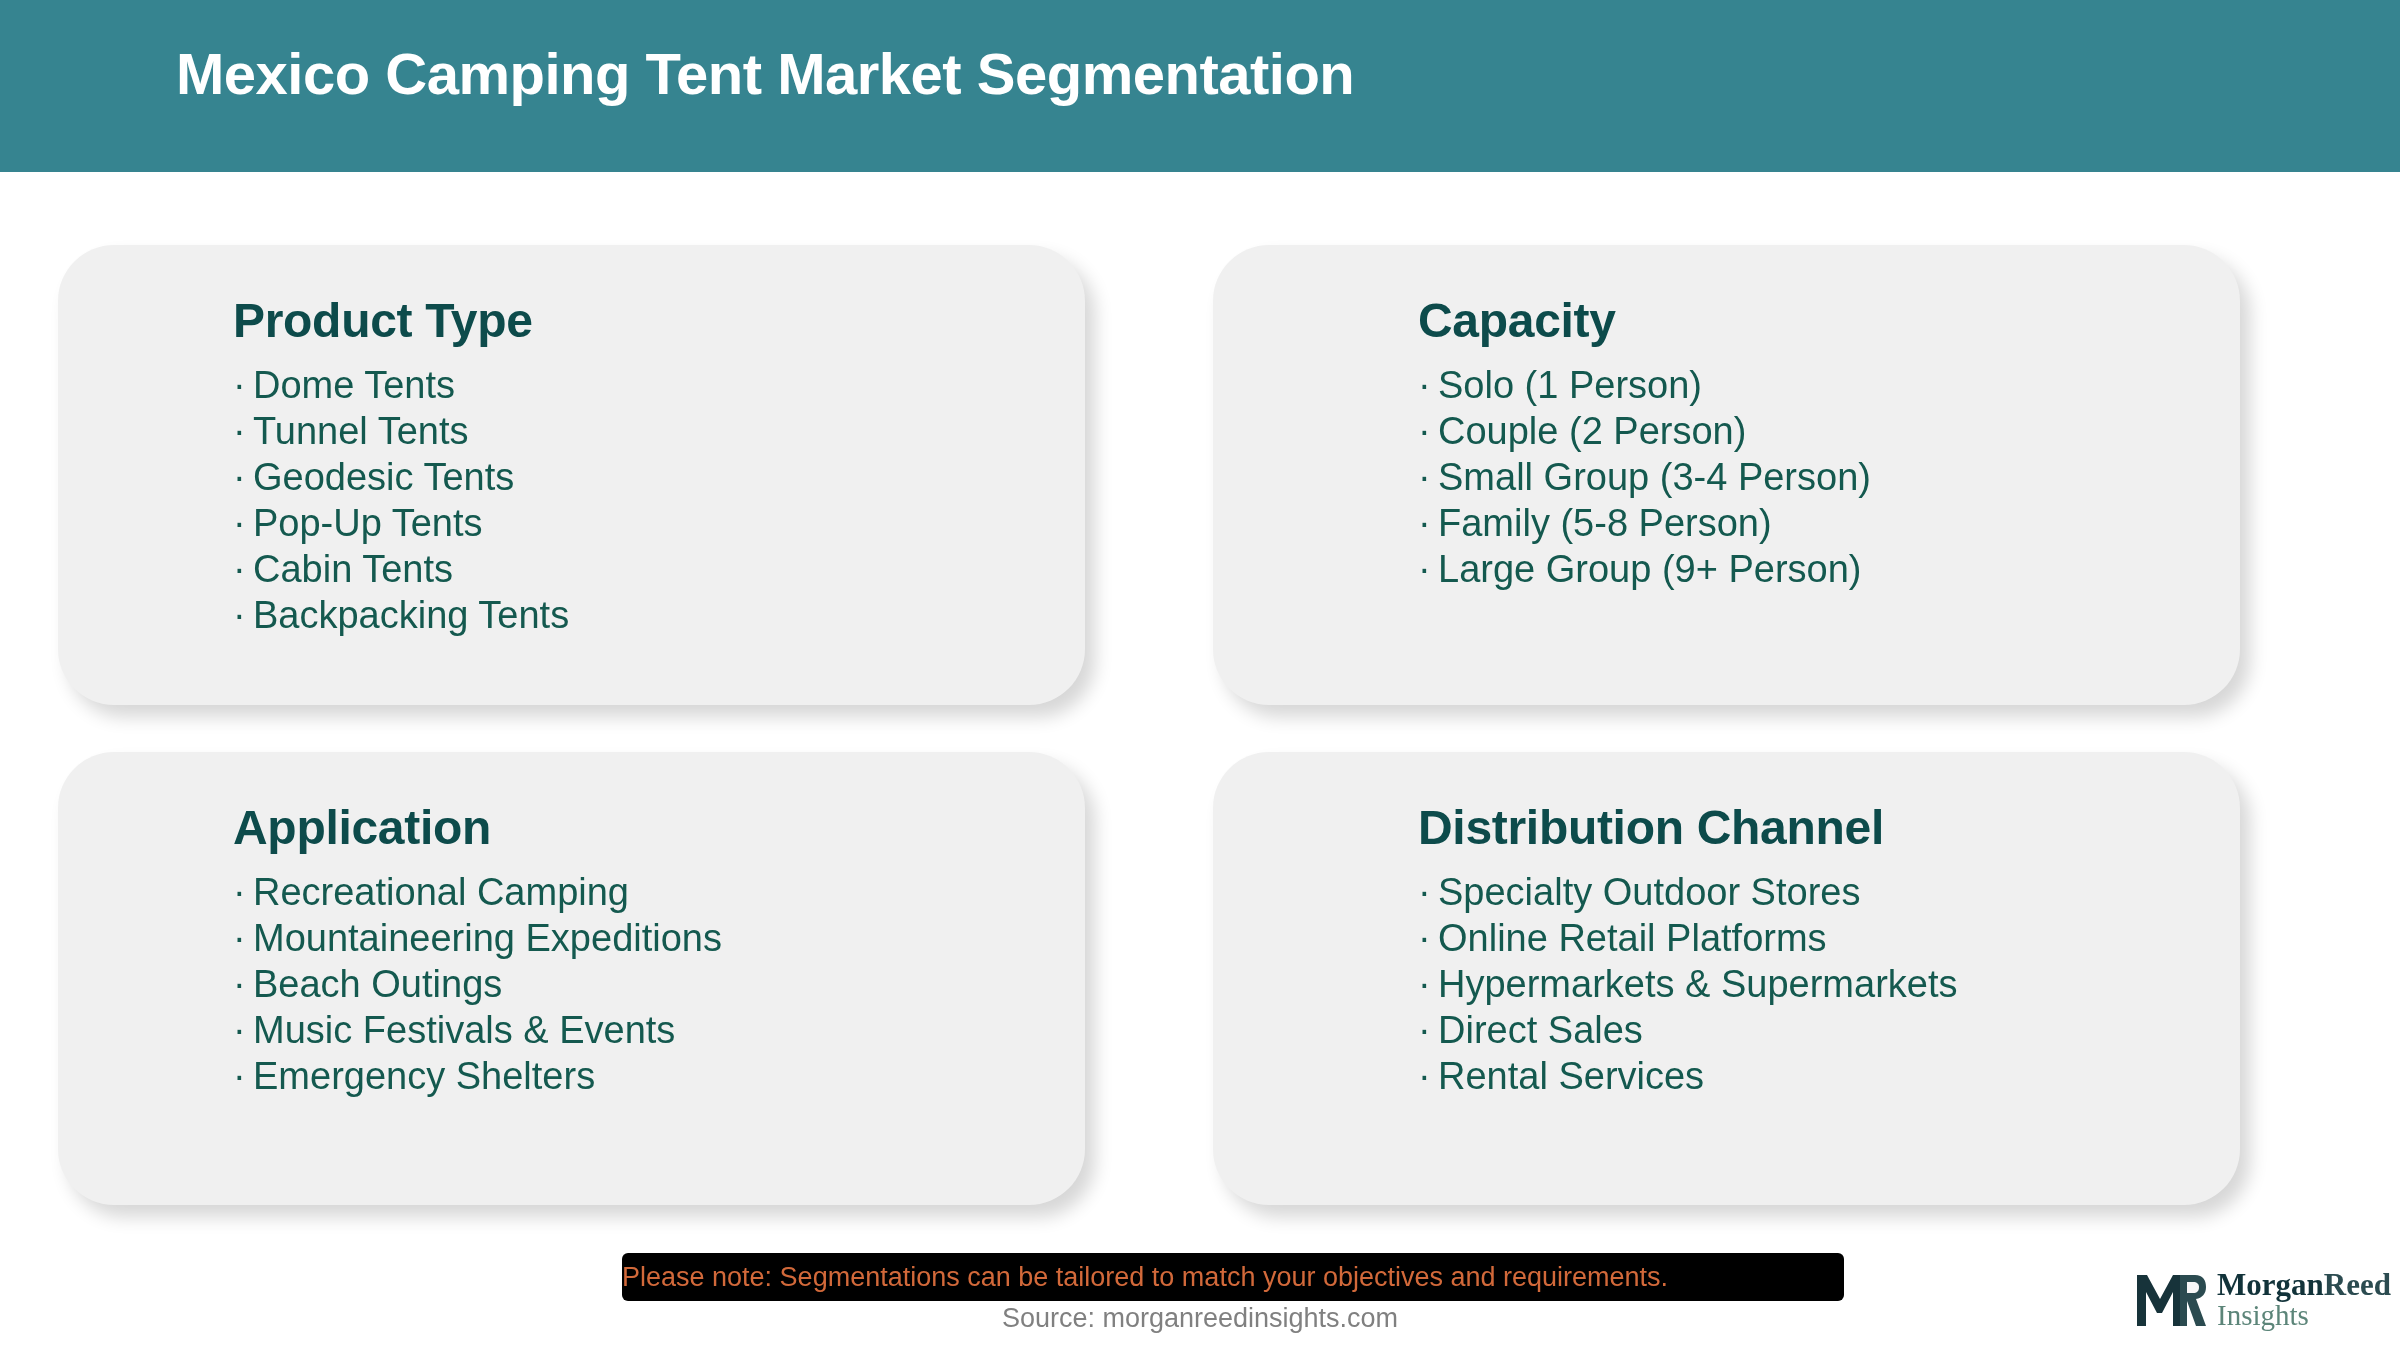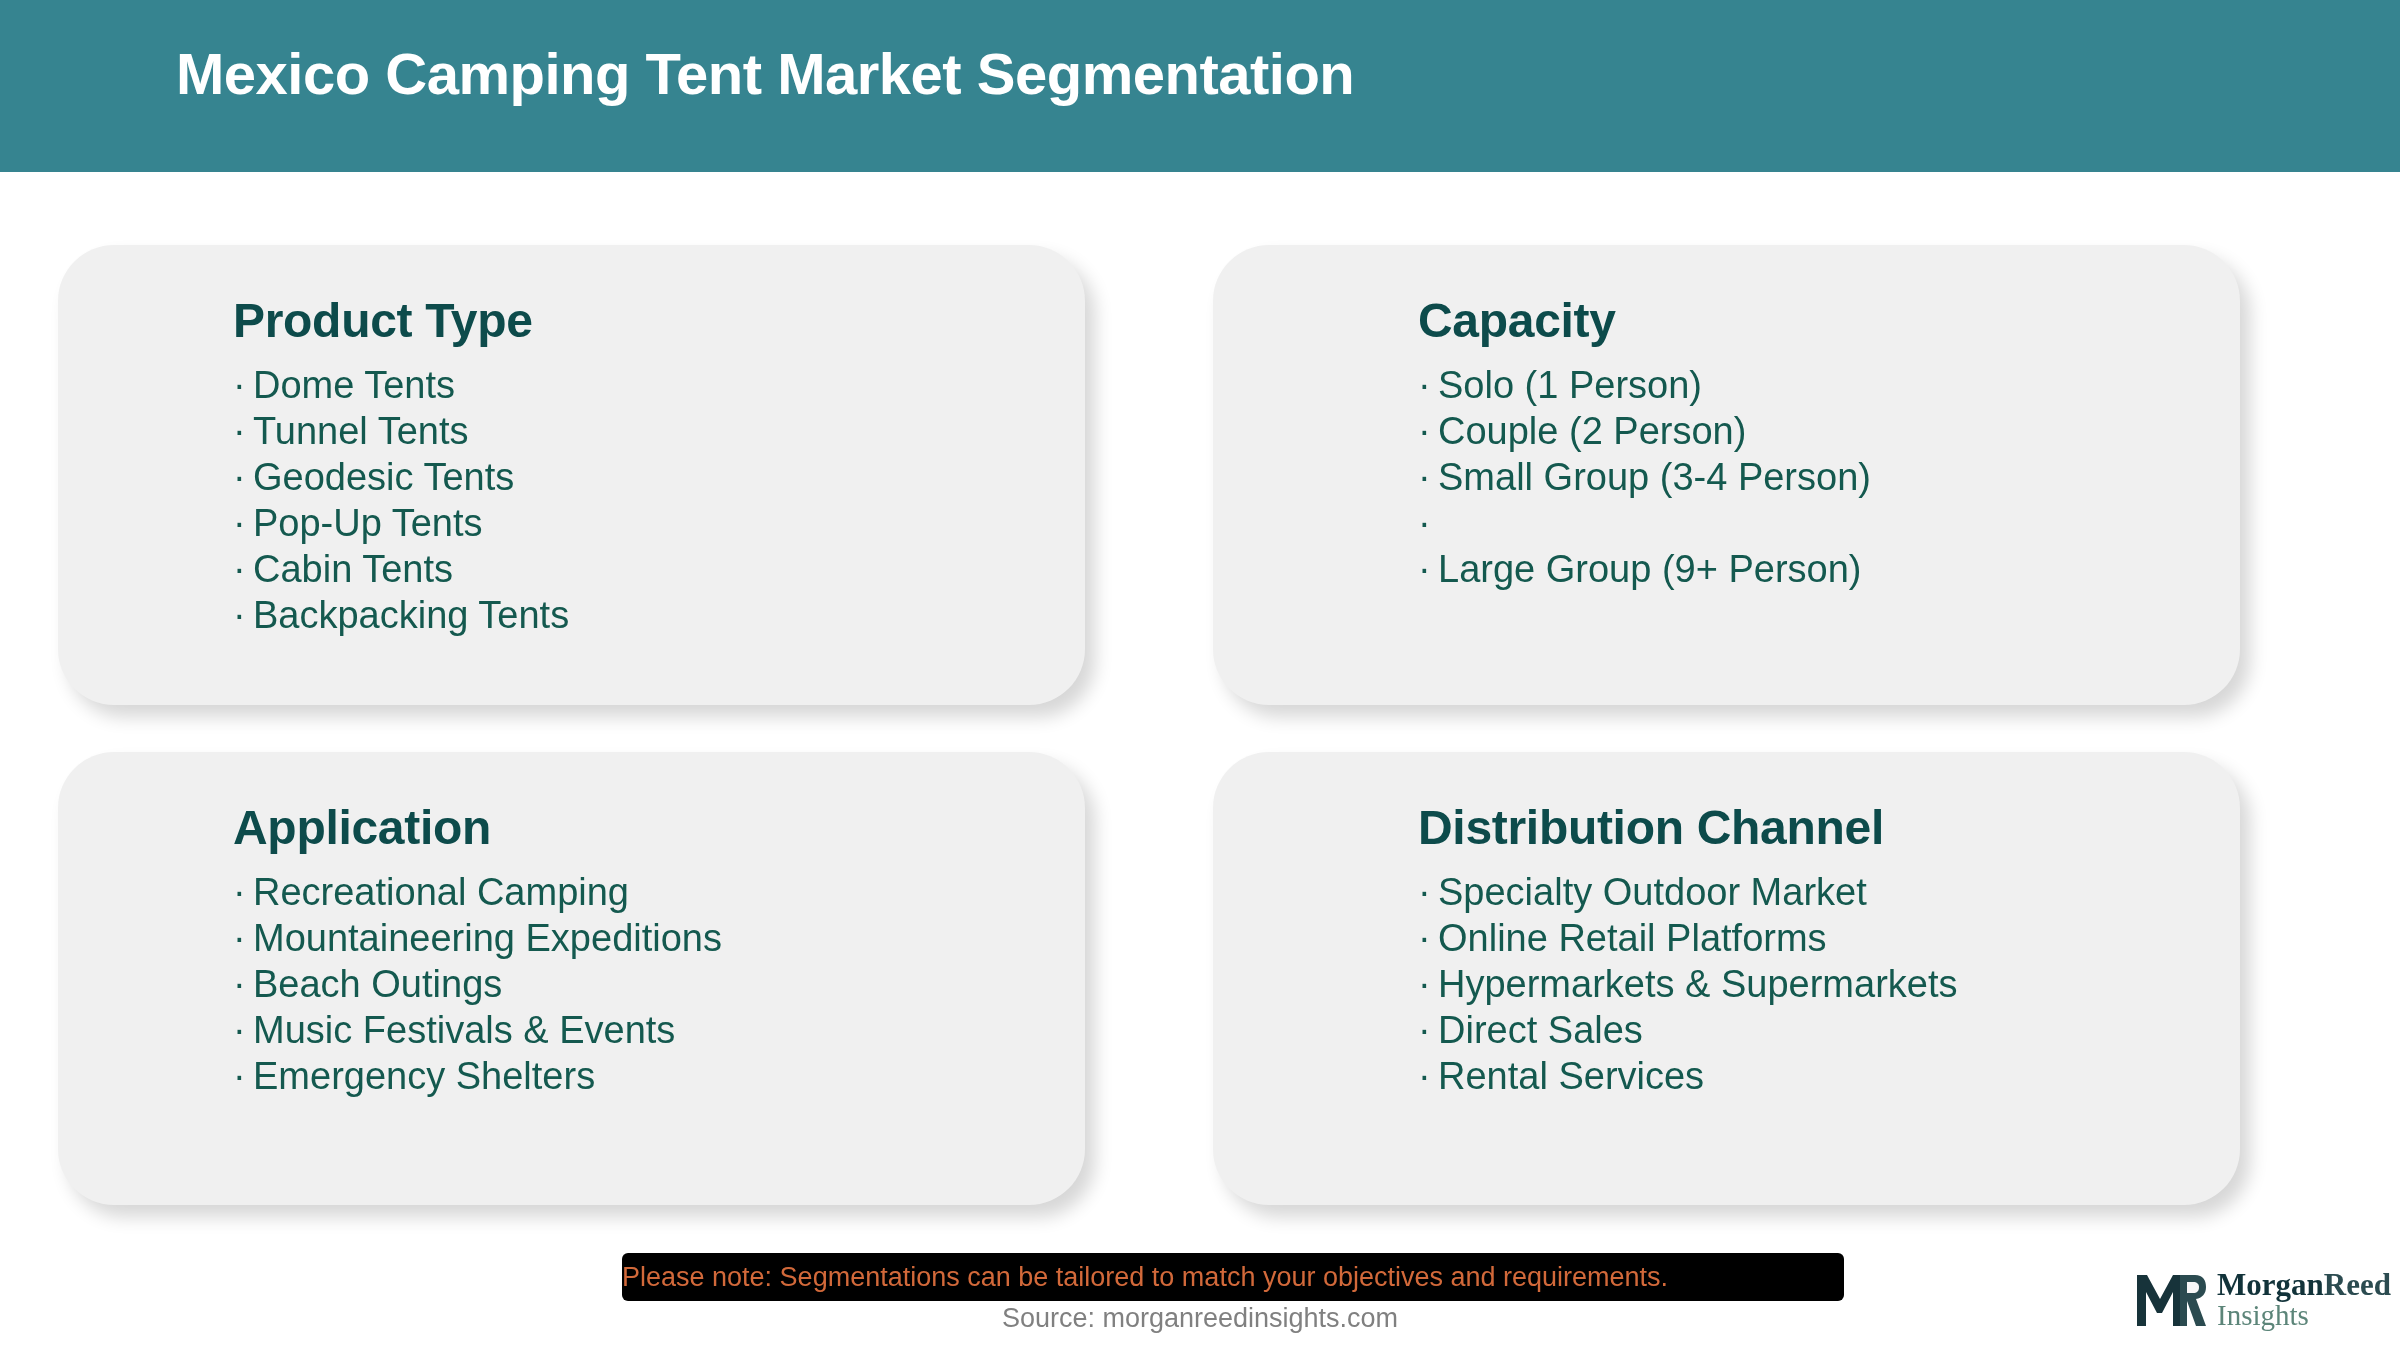--- a/index.html
+++ b/index.html
@@ -205,20 +205,21 @@
       <li>
           <span class="bullet">·</span>
           <span>Couple (2 Person)</span>
         </li>
       <li>
           <span class="bullet">·</span>
           <span>Small Group (3-4 Person)</span>
         </li>
       <li>
           <span class="bullet">·</span>
+          <span>Family (5-8 Person)</span>
         </li>
       <li>
           <span class="bullet">·</span>
           <span>Large Group (9+ Person)</span>
         </li>
     </ul>
   </div>
 
   <div class="card">
     <div class="card-title">Application</div>
@@ -244,21 +245,21 @@
           <span>Emergency Shelters</span>
         </li>
     </ul>
   </div>
 
   <div class="card right">
     <div class="card-title">Distribution Channel</div>
     <ul class="card-list">
       <li>
           <span class="bullet">·</span>
-          <span>Specialty Outdoor Market</span>
+          <span>Specialty Outdoor Stores</span>
         </li>
       <li>
           <span class="bullet">·</span>
           <span>Online Retail Platforms</span>
         </li>
       <li>
           <span class="bullet">·</span>
           <span>Hypermarkets &amp; Supermarkets</span>
         </li>
       <li>

